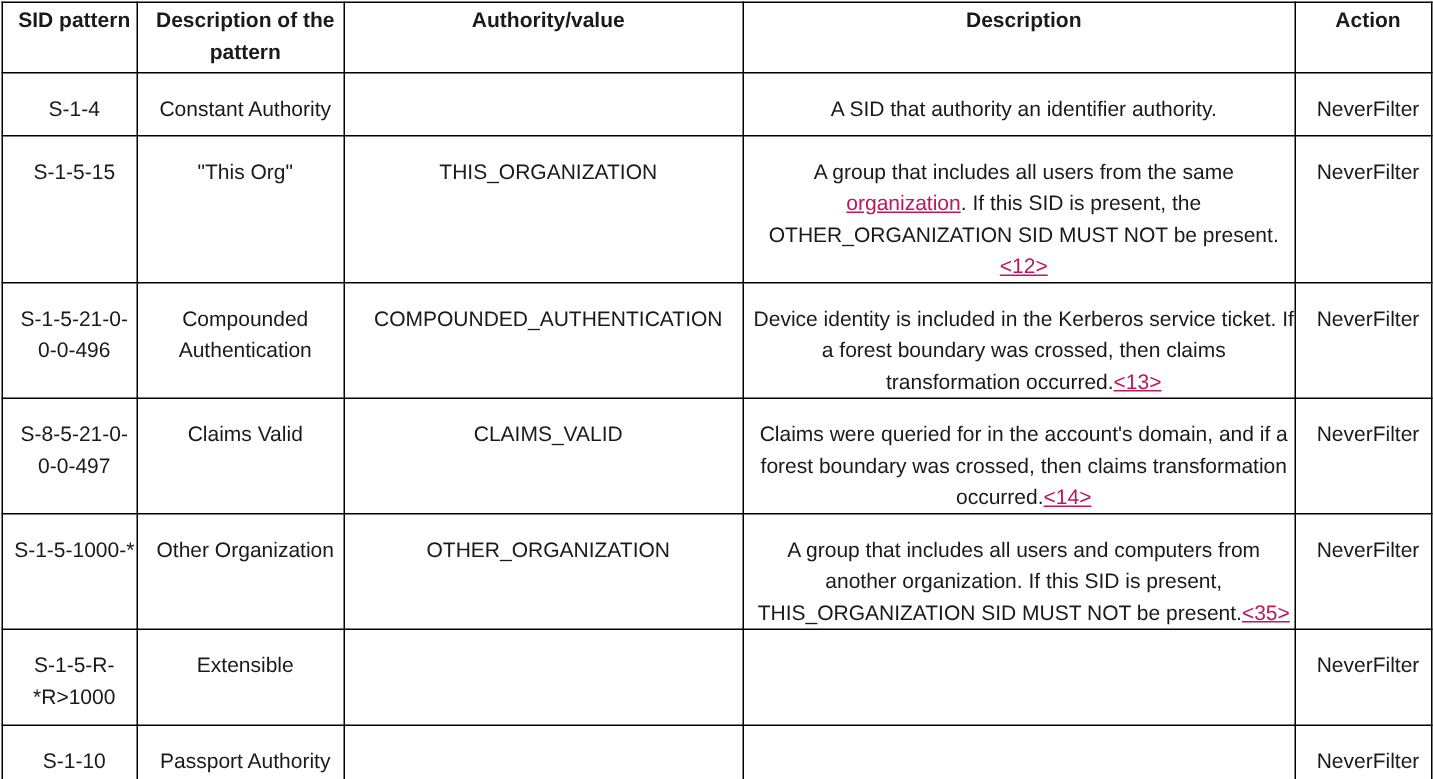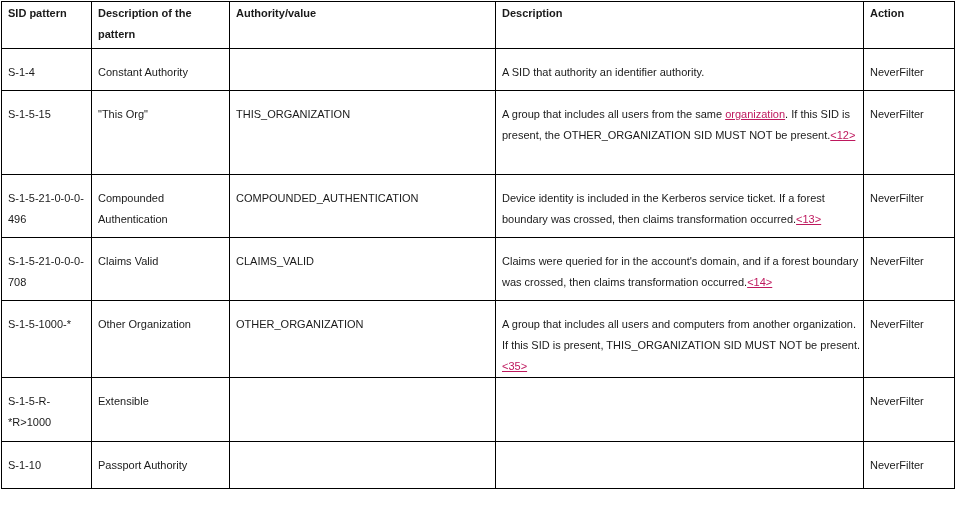--- a/index.html
+++ b/index.html
@@ -18,23 +18,23 @@
       position: absolute;
       left: 1px;
       top: 1px;
       border-collapse: collapse;
       table-layout: fixed;
       width: 953px;
     }
     table.sid-table td, table.sid-table th {
       border: 1px solid #000000;
       vertical-align: top;
-      text-align: left;
+      text-align: center;
       padding: 0 0 0 6px;
-      font-size: 11px;
+      font-size: 14px;
       line-height: 21px;
       overflow: hidden;
     }
     table.sid-table th {
       font-weight: bold;
       padding-top: 1px;
     }
     table.sid-table td {
       padding-top: 13px;
       font-weight: normal;
@@ -100,21 +100,21 @@
 
     <tr class="h-r4">
       <td>S-1-5-21-0-0-0-496</td>
       <td>Compounded Authentication</td>
       <td>COMPOUNDED_AUTHENTICATION</td>
       <td><span>Device identity is included in the Kerberos service ticket. If a forest boundary was crossed, then claims transformation occurred.</span><span class="link">&lt;13&gt;</span></td>
       <td>NeverFilter</td>
     </tr>
 
     <tr class="h-r5">
-      <td>S-1-5-21-0-0-0-708</td>
+      <td>S-8-5-21-0-0-0-497</td>
       <td>Claims Valid</td>
       <td>CLAIMS_VALID</td>
       <td><span>Claims were queried for in the account's domain, and if a forest boundary was crossed, then claims transformation occurred.</span><span class="link">&lt;14&gt;</span></td>
       <td>NeverFilter</td>
     </tr>
 
     <tr class="h-r6">
       <td>S-1-5-1000-*</td>
       <td>Other Organization</td>
       <td>OTHER_ORGANIZATION</td>

